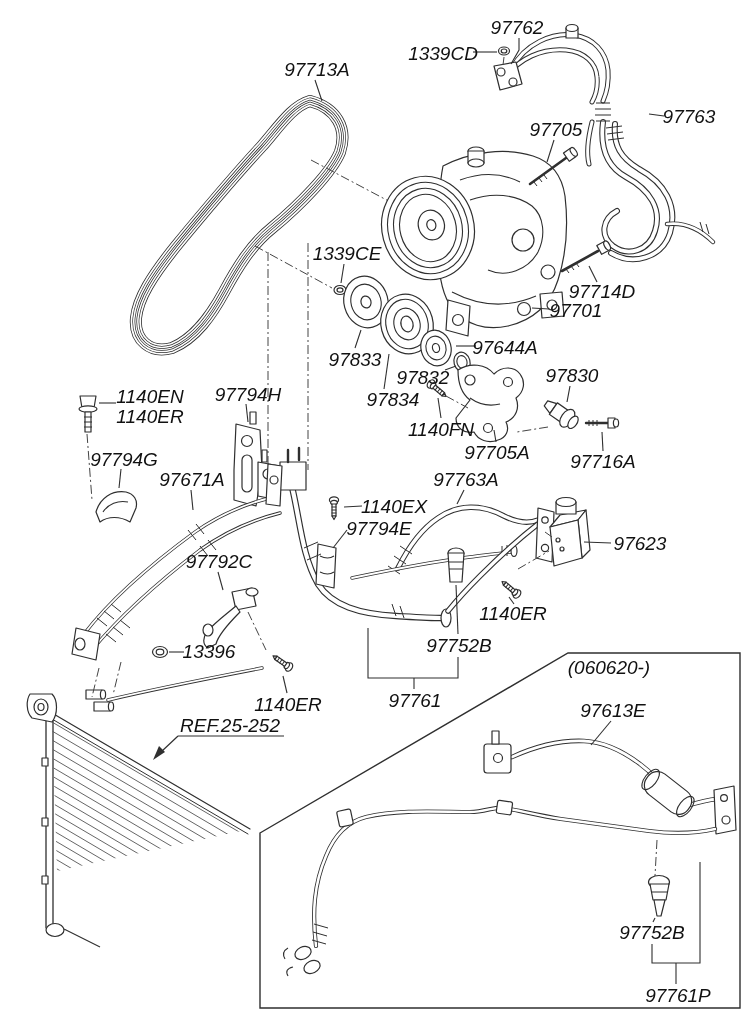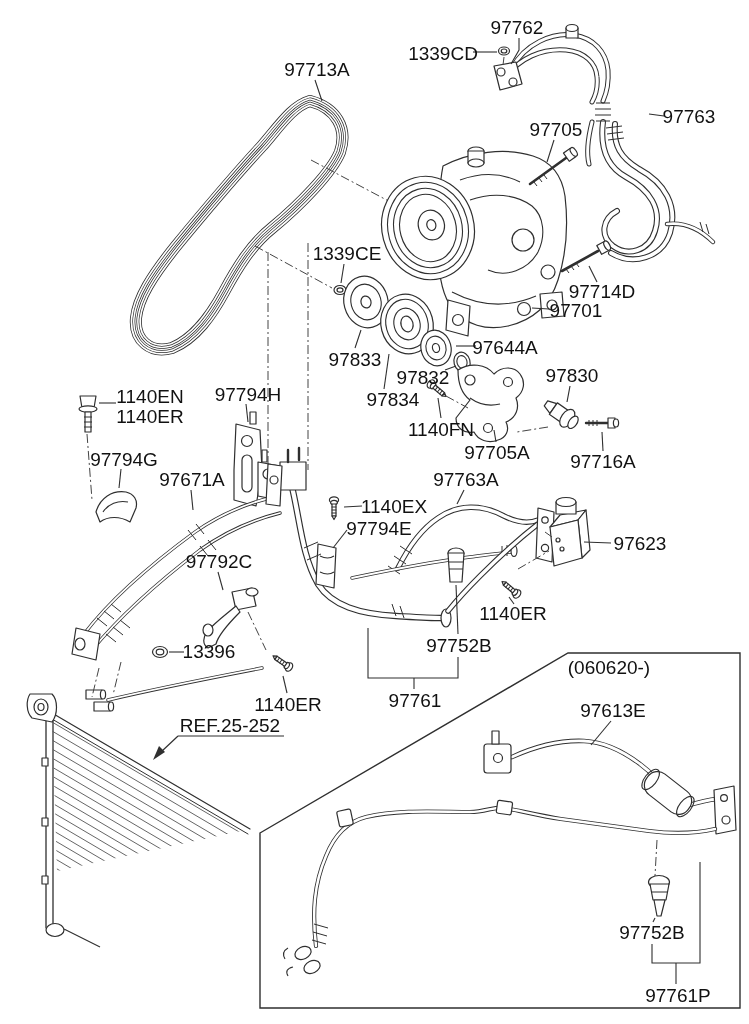--- a/index.html
+++ b/index.html
@@ -1,17 +1,17 @@
 <!DOCTYPE html>
 <html><head>
 <meta charset="utf-8">
 <style>
   html,body{margin:0;padding:0;background:#e8e8e8;}
   .stage{position:relative;width:749px;height:1024px;background:#ffffff;margin:0 auto;overflow:hidden;
-         font-family:"Liberation Sans", sans-serif;}
+         font-family:"Liberation Sans", sans-serif;font-style:italic;}
   svg{display:block}
   svg text{font-family:"Liberation Sans", sans-serif;font-size:19px;fill:#111;}
   .ln{stroke:#2f2f2f;stroke-width:1.1;fill:none;}
   .dd{stroke:#444;stroke-width:1;fill:none;stroke-dasharray:9 3 2 3;}
   .to{stroke:#2f2f2f;fill:none;stroke-linecap:round;stroke-linejoin:round;}
   .ti{stroke:#ffffff;fill:none;stroke-linecap:round;stroke-linejoin:round;}
   .pt{stroke:#2f2f2f;fill:#ffffff;stroke-width:1.2;stroke-linejoin:round;}
   .pt2{stroke:#2f2f2f;fill:none;stroke-width:1.1;stroke-linejoin:round;}
   .tick{stroke:#2f2f2f;stroke-width:1;}
   .hatch{stroke:#555;stroke-width:0.9;}

